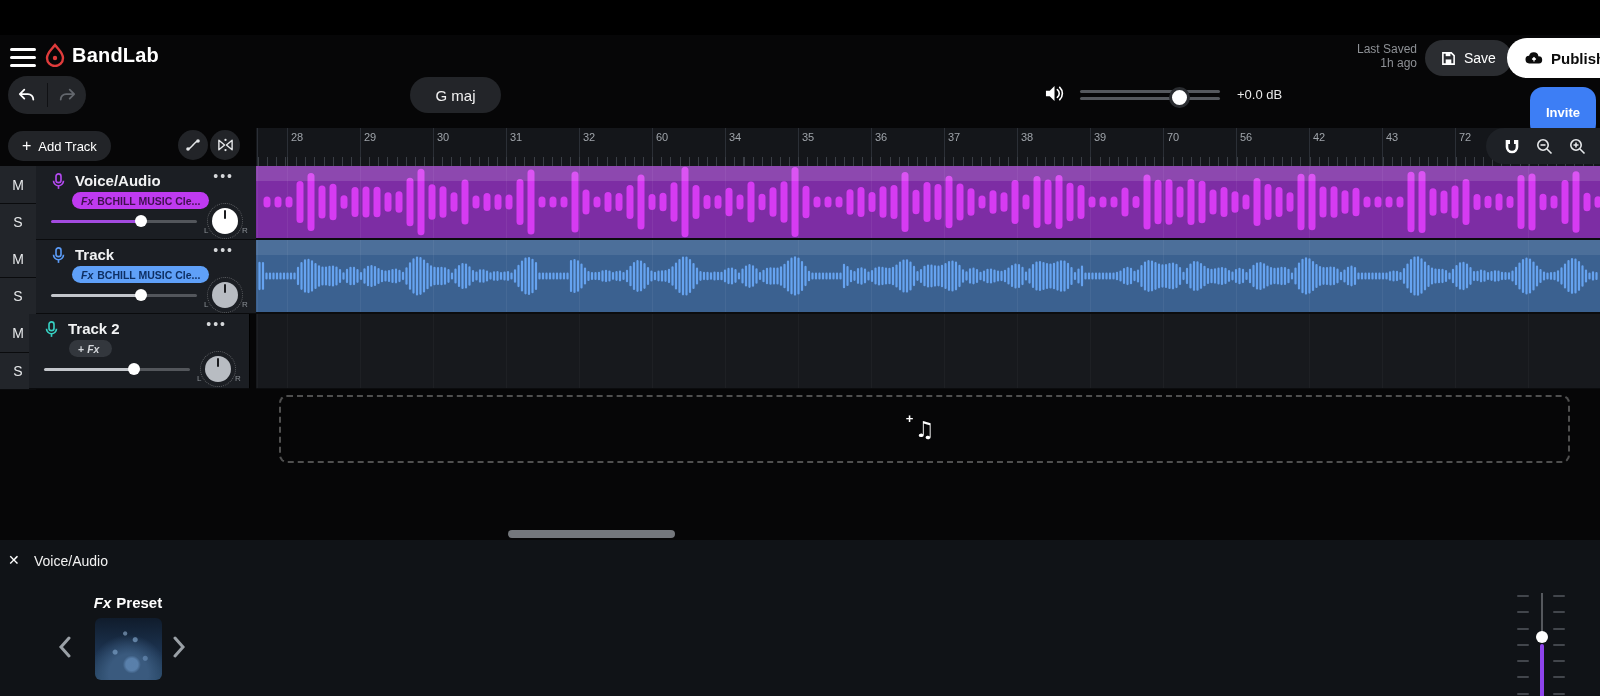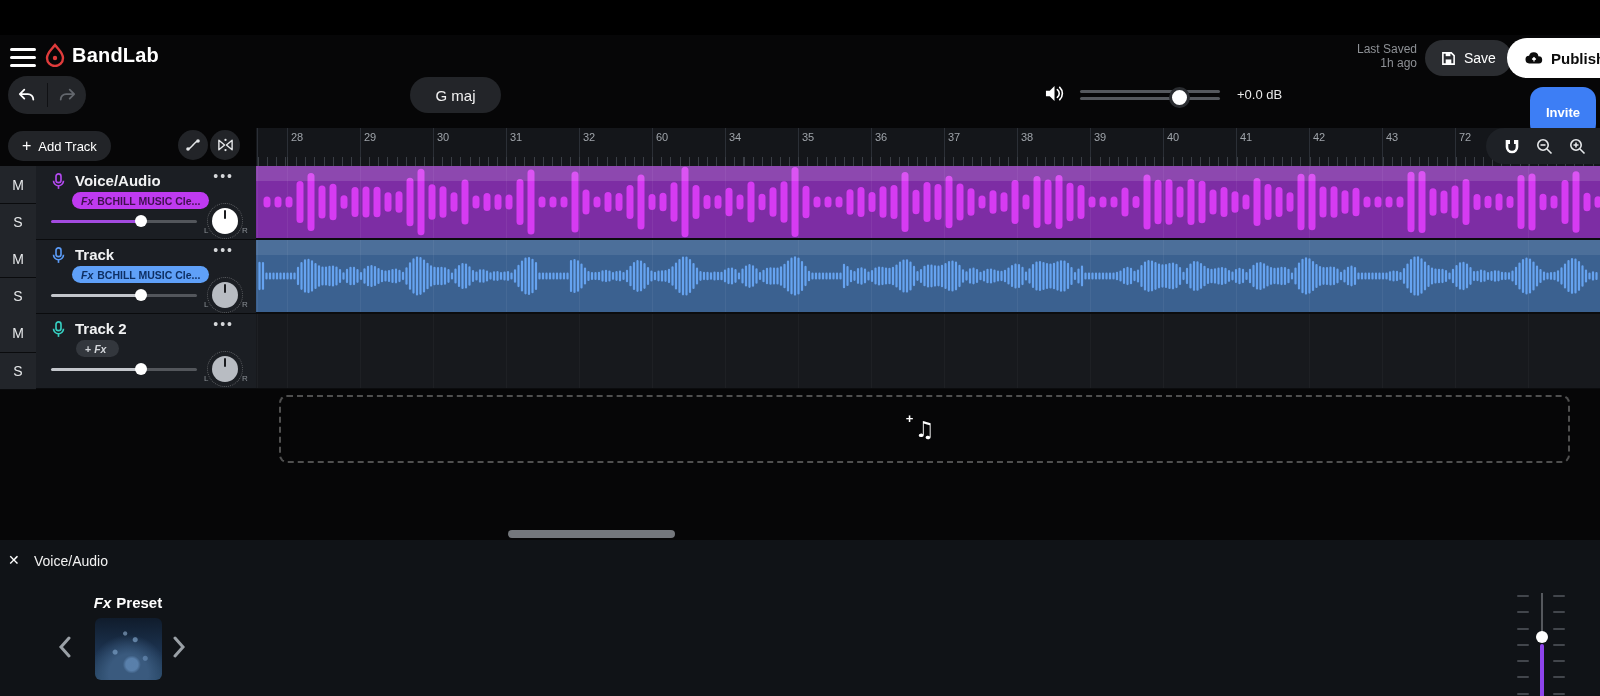--- a/index.html
+++ b/index.html
@@ -193,22 +193,22 @@
     <span class="bar-label" style="left:181px">30</span>
     <span class="bar-label" style="left:254px">31</span>
     <span class="bar-label" style="left:327px">32</span>
     <span class="bar-label" style="left:400px">60</span>
     <span class="bar-label" style="left:473px">34</span>
     <span class="bar-label" style="left:546px">35</span>
     <span class="bar-label" style="left:619px">36</span>
     <span class="bar-label" style="left:692px">37</span>
     <span class="bar-label" style="left:765px">38</span>
     <span class="bar-label" style="left:838px">39</span>
-    <span class="bar-label" style="left:911px">40</span>
-    <span class="bar-label" style="left:984px">41</span>
+    <span class="bar-label" style="left:911px">70</span>
+    <span class="bar-label" style="left:984px">56</span>
     <span class="bar-label" style="left:1057px">42</span>
     <span class="bar-label" style="left:1130px">43</span>
     <span class="bar-label" style="left:1203px">72</span>
     <div class="ruler-ticks"></div>
   </div>
   <div class="abs zoom-group" style="right:0;top:93px;">
     <div style="padding:4px;">
       <svg width="16" height="16" viewBox="0 0 16 16">
           <path d="M3 2v7a5 5 0 0 0 10 0V2" fill="none" stroke="#fff" stroke-width="2.6"></path>
           <path d="M3 2h3v4H3z M10 2h3v4h-3z" fill="#fff"></path>
@@ -295,21 +295,21 @@
     <div class="topstrip" style="background:rgba(255,255,255,.09);"></div>
     <svg id="wave-blue" viewBox="0 0 1344 72" width="1344" height="72" preserveAspectRatio="none">
         <path d="M3.5 22.9L3.5 49.1M7.0 23.2L7.0 48.8M10.5 33.5L10.5 38.5M14.0 33.5L14.0 38.5M17.5 33.5L17.5 38.5M21.0 33.5L21.0 38.5M24.5 33.5L24.5 38.5M28.0 33.5L28.0 38.5M31.5 33.5L31.5 38.5M35.0 33.5L35.0 38.5M38.5 33.5L38.5 38.5M42.0 27.9L42.0 44.1M45.5 23.2L45.5 48.8M49.0 20.4L49.0 51.6M52.5 19.9L52.5 52.1M56.0 21.4L56.0 50.6M59.5 24.0L59.5 48.0M63.0 26.3L63.0 45.7M66.5 27.6L66.5 44.4M70.0 27.5L70.0 44.5M73.5 26.9L73.5 45.1M77.0 26.6L77.0 45.4M80.5 27.6L80.5 44.4M84.0 30.1L84.0 41.9M87.5 33.3L87.5 38.7M91.0 29.9L91.0 42.1M94.5 27.8L94.5 44.2M98.0 27.9L98.0 44.1M101.5 30.2L101.5 41.8M105.0 33.1L105.0 38.9M108.5 29.3L108.5 42.7M112.0 26.8L112.0 45.2M115.5 26.1L115.5 45.9M119.0 27.1L119.0 44.9M122.5 29.1L122.5 42.9M126.0 30.8L126.0 41.2M129.5 31.5L129.5 40.5M133.0 31.0L133.0 41.0M136.5 30.1L136.5 41.9M140.0 29.7L140.0 42.3M143.5 30.9L143.5 41.1M147.0 32.9L147.0 39.1M150.5 28.3L150.5 43.7M154.0 23.3L154.0 48.7M157.5 19.4L157.5 52.6M161.0 17.6L161.0 54.4M164.5 18.2L164.5 53.8M168.0 20.6L168.0 51.4M171.5 23.8L171.5 48.2M175.0 26.4L175.0 45.6M178.5 27.8L178.5 44.2M182.0 28.0L182.0 44.0M185.5 27.8L185.5 44.2M189.0 28.3L189.0 43.7M192.5 30.2L192.5 41.8M196.0 33.5L196.0 38.5M199.5 29.5L199.5 42.5M203.0 26.0L203.0 46.0M206.5 24.1L206.5 47.9M210.0 24.6L210.0 47.4M213.5 27.3L213.5 44.7M217.0 31.0L217.0 41.0M220.5 32.5L220.5 39.5M224.0 30.4L224.0 41.6M227.5 30.3L227.5 41.7M231.0 31.6L231.0 40.4M234.5 33.4L234.5 38.6M238.0 32.3L238.0 39.7M241.5 32.2L241.5 39.8M245.0 33.2L245.0 38.8M248.5 32.6L248.5 39.4M252.0 32.2L252.0 39.8M255.5 33.5L255.5 38.5M259.0 30.3L259.0 41.7M262.5 25.9L262.5 46.1M266.0 21.6L266.0 50.4M269.5 18.7L269.5 53.3M273.0 18.1L273.0 53.9M276.5 19.8L276.5 52.2M280.0 23.1L280.0 48.9M283.5 33.5L283.5 38.5M287.0 33.5L287.0 38.5M290.5 33.5L290.5 38.5M294.0 33.5L294.0 38.5M297.5 33.5L297.5 38.5M301.0 33.5L301.0 38.5M304.5 33.5L304.5 38.5M308.0 33.5L308.0 38.5M311.5 33.5L311.5 38.5M315.0 21.1L315.0 50.9M318.5 20.0L318.5 52.0M322.0 21.3L322.0 50.7M325.5 24.5L325.5 47.5M329.0 28.6L329.0 43.4M332.5 32.0L332.5 40.0M336.0 33.1L336.0 38.9M339.5 33.0L339.5 39.0M343.0 32.8L343.0 39.2M346.5 31.4L346.5 40.6M350.0 30.9L350.0 41.1M353.5 31.6L353.5 40.4M357.0 33.2L357.0 38.8M360.5 32.2L360.5 39.8M364.0 31.7L364.0 40.3M367.5 33.0L367.5 39.0M371.0 30.8L371.0 41.2M374.5 26.8L374.5 45.2M378.0 23.1L378.0 48.9M381.5 21.2L381.5 50.8M385.0 21.7L385.0 50.3M388.5 24.2L388.5 47.8M392.0 28.0L392.0 44.0M395.5 31.6L395.5 40.4M399.0 32.8L399.0 39.2M402.5 31.7L402.5 40.3M406.0 31.4L406.0 40.6M409.5 31.2L409.5 40.8M413.0 29.9L413.0 42.1M416.5 27.3L416.5 44.7M420.0 23.6L420.0 48.4M423.5 20.0L423.5 52.0M427.0 17.7L427.0 54.3M430.5 17.6L430.5 54.4M434.0 20.0L434.0 52.0M437.5 24.1L437.5 47.9M441.0 28.6L441.0 43.4M444.5 32.2L444.5 39.8M448.0 32.9L448.0 39.1M451.5 32.8L451.5 39.2M455.0 33.3L455.0 38.7M458.5 32.6L458.5 39.4M462.0 32.8L462.0 39.2M465.5 32.8L465.5 39.2M469.0 30.7L469.0 41.3M472.5 28.9L472.5 43.1M476.0 28.6L476.0 43.4M479.5 30.2L479.5 41.8M483.0 33.5L483.0 38.5M486.5 29.6L486.5 42.4M490.0 26.5L490.0 45.5M493.5 25.2L493.5 46.8M497.0 26.3L497.0 45.7M500.5 29.3L500.5 42.7M504.0 33.0L504.0 39.0M507.5 30.8L507.5 41.2M511.0 28.8L511.0 43.2M514.5 28.3L514.5 43.7M518.0 28.5L518.0 43.5M521.5 28.5L521.5 43.5M525.0 27.3L525.0 44.7M528.5 24.8L528.5 47.2M532.0 21.5L532.0 50.5M535.5 18.7L535.5 53.3M539.0 17.4L539.0 54.6M542.5 18.6L542.5 53.4M546.0 22.1L546.0 49.9M549.5 26.9L549.5 45.1M553.0 31.8L553.0 40.2M556.5 33.5L556.5 38.5M560.0 33.5L560.0 38.5M563.5 33.5L563.5 38.5M567.0 33.5L567.0 38.5M570.5 33.5L570.5 38.5M574.0 33.5L574.0 38.5M577.5 33.5L577.5 38.5M581.0 33.5L581.0 38.5M584.5 33.5L584.5 38.5M588.0 24.8L588.0 47.2M591.5 27.0L591.5 45.0M595.0 30.8L595.0 41.2M598.5 32.2L598.5 39.8M602.0 29.2L602.0 42.8M605.5 28.3L605.5 43.7M609.0 29.7L609.0 42.3M612.5 32.6L612.5 39.4M616.0 31.1L616.0 40.9M619.5 28.6L619.5 43.4M623.0 27.6L623.0 44.4M626.5 27.9L626.5 44.1M630.0 28.6L630.0 43.4M633.5 28.8L633.5 43.2M637.0 27.8L637.0 44.2M640.5 25.5L640.5 46.5M644.0 22.7L644.0 49.3M647.5 20.6L647.5 51.4M651.0 20.4L651.0 51.6M654.5 22.6L654.5 49.4M658.0 26.9L658.0 45.1M661.5 32.2L661.5 39.8M665.0 30.0L665.0 42.0M668.5 26.8L668.5 45.2M672.0 25.5L672.0 46.5M675.5 25.7L675.5 46.3M679.0 26.4L679.0 45.6M682.5 26.7L682.5 45.3M686.0 25.8L686.0 46.2M689.5 24.0L689.5 48.0M693.0 22.2L693.0 49.8M696.5 21.5L696.5 50.5M700.0 22.7L700.0 49.3M703.5 25.9L703.5 46.1M707.0 30.3L707.0 41.7M710.5 32.4L710.5 39.6M714.0 29.4L714.0 42.6M717.5 28.7L717.5 43.3M721.0 30.1L721.0 41.9M724.5 32.8L724.5 39.2M728.0 31.5L728.0 40.5M731.5 29.8L731.5 42.2M735.0 29.6L735.0 42.4M738.5 30.6L738.5 41.4M742.0 31.6L742.0 40.4M745.5 31.9L745.5 40.1M749.0 30.8L749.0 41.2M752.5 28.5L752.5 43.5M756.0 26.0L756.0 46.0M759.5 24.5L759.5 47.5M763.0 25.0L763.0 47.0M766.5 27.9L766.5 44.1M770.0 32.5L770.0 39.5M773.5 29.4L773.5 42.6M777.0 25.1L777.0 46.9M780.5 22.6L780.5 49.4M784.0 22.1L784.0 49.9M787.5 23.0L787.5 49.0M791.0 24.1L791.0 47.9M794.5 24.5L794.5 47.5M798.0 23.8L798.0 48.2M801.5 22.4L801.5 49.6M805.0 21.3L805.0 50.7M808.5 21.6L808.5 50.4M812.0 23.9L812.0 48.1M815.5 28.0L815.5 44.0M819.0 33.0L819.0 39.0M822.5 29.5L822.5 42.5M826.0 26.7L826.0 45.3M829.5 33.5L829.5 38.5M833.0 33.5L833.0 38.5M836.5 33.5L836.5 38.5M840.0 33.5L840.0 38.5M843.5 33.5L843.5 38.5M847.0 33.5L847.0 38.5M850.5 33.5L850.5 38.5M854.0 33.5L854.0 38.5M857.5 33.5L857.5 38.5M861.0 32.8L861.0 39.2M864.5 31.6L864.5 40.4M868.0 29.1L868.0 42.9M871.5 27.9L871.5 44.1M875.0 28.8L875.0 43.2M878.5 31.9L878.5 40.1M882.0 30.6L882.0 41.4M885.5 26.0L885.5 46.0M889.0 22.6L889.0 49.4M892.5 21.2L892.5 50.8M896.0 21.7L896.0 50.3M899.5 23.2L899.5 48.8M903.0 24.7L903.0 47.3M906.5 25.4L906.5 46.6M910.0 25.0L910.0 47.0M913.5 24.0L913.5 48.0M917.0 23.7L917.0 48.3M920.5 24.9L920.5 47.1M924.0 28.1L924.0 43.9M927.5 32.9L927.5 39.1M931.0 28.9L931.0 43.1M934.5 24.5L934.5 47.5M938.0 22.2L938.0 49.8M941.5 22.3L941.5 49.7M945.0 24.2L945.0 47.8M948.5 26.8L948.5 45.2M952.0 29.0L952.0 43.0M955.5 29.8L955.5 42.2M959.0 29.4L959.0 42.6M962.5 28.5L962.5 43.5M966.0 28.0L966.0 44.0M969.5 28.9L969.5 43.1M973.0 31.2L973.0 40.8M976.5 32.7L976.5 39.3M980.0 30.0L980.0 42.0M983.5 28.8L983.5 43.2M987.0 29.9L987.0 42.1M990.5 33.0L990.5 39.0M994.0 29.8L994.0 42.2M997.5 25.9L997.5 46.1M1001.0 23.5L1001.0 48.5M1004.5 23.1L1004.5 48.9M1008.0 24.4L1008.0 47.6M1011.5 26.5L1011.5 45.5M1015.0 28.2L1015.0 43.8M1018.5 28.9L1018.5 43.1M1022.0 28.5L1022.0 43.5M1025.5 27.9L1025.5 44.1M1029.0 28.0L1029.0 44.0M1032.5 29.8L1032.5 42.2M1036.0 33.5L1036.0 38.5M1039.5 28.5L1039.5 43.5M1043.0 23.5L1043.0 48.5M1046.5 19.8L1046.5 52.2M1050.0 18.4L1050.0 53.6M1053.5 19.4L1053.5 52.6M1057.0 22.0L1057.0 50.0M1060.5 25.0L1060.5 47.0M1064.0 27.2L1064.0 44.8M1067.5 28.2L1067.5 43.8M1071.0 28.0L1071.0 44.0M1074.5 27.6L1074.5 44.4M1078.0 27.9L1078.0 44.1M1081.5 29.7L1081.5 42.3M1085.0 32.8L1085.0 39.2M1088.5 30.6L1088.5 41.4M1092.0 27.8L1092.0 44.2M1095.5 26.7L1095.5 45.3M1099.0 28.0L1099.0 44.0M1102.5 33.5L1102.5 38.5M1106.0 33.5L1106.0 38.5M1109.5 33.5L1109.5 38.5M1113.0 33.5L1113.0 38.5M1116.5 33.5L1116.5 38.5M1120.0 33.5L1120.0 38.5M1123.5 33.5L1123.5 38.5M1127.0 33.5L1127.0 38.5M1130.5 33.5L1130.5 38.5M1134.0 32.3L1134.0 39.7M1137.5 31.6L1137.5 40.4M1141.0 31.9L1141.0 40.1M1144.5 33.0L1144.5 39.0M1148.0 29.2L1148.0 42.8M1151.5 24.5L1151.5 47.5M1155.0 20.1L1155.0 51.9M1158.5 17.5L1158.5 54.5M1162.0 17.3L1162.0 54.7M1165.5 19.3L1165.5 52.7M1169.0 22.7L1169.0 49.3M1172.5 26.1L1172.5 45.9M1176.0 28.6L1176.0 43.4M1179.5 29.6L1179.5 42.4M1183.0 29.8L1183.0 42.2M1186.5 29.9L1186.5 42.1M1190.0 31.0L1190.0 41.0M1193.5 33.5L1193.5 38.5M1197.0 29.8L1197.0 42.2M1200.5 26.1L1200.5 45.9M1204.0 23.4L1204.0 48.6M1207.5 22.9L1207.5 49.1M1211.0 24.7L1211.0 47.3M1214.5 28.2L1214.5 43.8M1218.0 32.1L1218.0 39.9M1221.5 31.9L1221.5 40.1M1225.0 30.7L1225.0 41.3M1228.5 31.3L1228.5 40.7M1232.0 33.1L1232.0 38.9M1235.5 32.2L1235.5 39.8M1239.0 31.3L1239.0 40.7M1242.5 31.7L1242.5 40.3M1246.0 32.9L1246.0 39.1M1249.5 33.1L1249.5 38.9M1253.0 33.4L1253.0 38.6M1256.5 31.5L1256.5 40.5M1260.0 27.8L1260.0 44.2M1263.5 23.6L1263.5 48.4M1267.0 20.1L1267.0 51.9M1270.5 18.6L1270.5 53.4M1274.0 19.6L1274.0 52.4M1277.5 22.6L1277.5 49.4M1281.0 26.5L1281.0 45.5M1284.5 30.1L1284.5 41.9M1288.0 32.5L1288.0 39.5M1291.5 33.5L1291.5 38.5M1295.0 33.2L1295.0 38.8M1298.5 32.8L1298.5 39.2M1302.0 31.3L1302.0 40.7M1305.5 28.4L1305.5 43.6M1309.0 24.6L1309.0 47.4M1312.5 21.1L1312.5 50.9M1316.0 19.2L1316.0 52.8M1319.5 19.6L1319.5 52.4M1323.0 22.2L1323.0 49.8M1326.5 26.3L1326.5 45.7M1330.0 30.5L1330.0 41.5M1333.5 33.5L1333.5 38.5M1337.0 32.4L1337.0 39.6M1340.5 33.0L1340.5 39.0" stroke="#66a3f0" stroke-width="2.2" stroke-linecap="round" fill="none"></path>
       </svg>
   </div>
 
   <div class="abs ms-col" style="left:0;top:279px;width:36px;height:75px;">
     <div class="ms-cell" style="height:38px;">M</div>
     <div class="ms-cell" style="height:36px;">S</div>
   </div>
-  <div class="abs thead" style="left:36px;top:279px;width:220px;height:74px;">
+  <div class="abs thead" style="left:29px;top:279px;width:220px;height:74px;">
     <span class="abs" style="left:15px;top:6px;">
       <svg width="15" height="20" viewBox="0 0 24 30">
           <rect x="8" y="2" width="8" height="14" rx="4" fill="none" stroke="#37d0c2" stroke-width="2.6"></rect>
           <path d="M4 13a8 8 0 0 0 16 0" fill="none" stroke="#37d0c2" stroke-width="2.6"></path>
           <path d="M12 21v5" stroke="#37d0c2" stroke-width="2.6"></path>
         </svg>
     </span>
     <span class="tname">Track 2</span>
     <span class="more">•••</span>
     <span class="badge" style="background:#33373d;color:#d3d6da;left:40px;">

